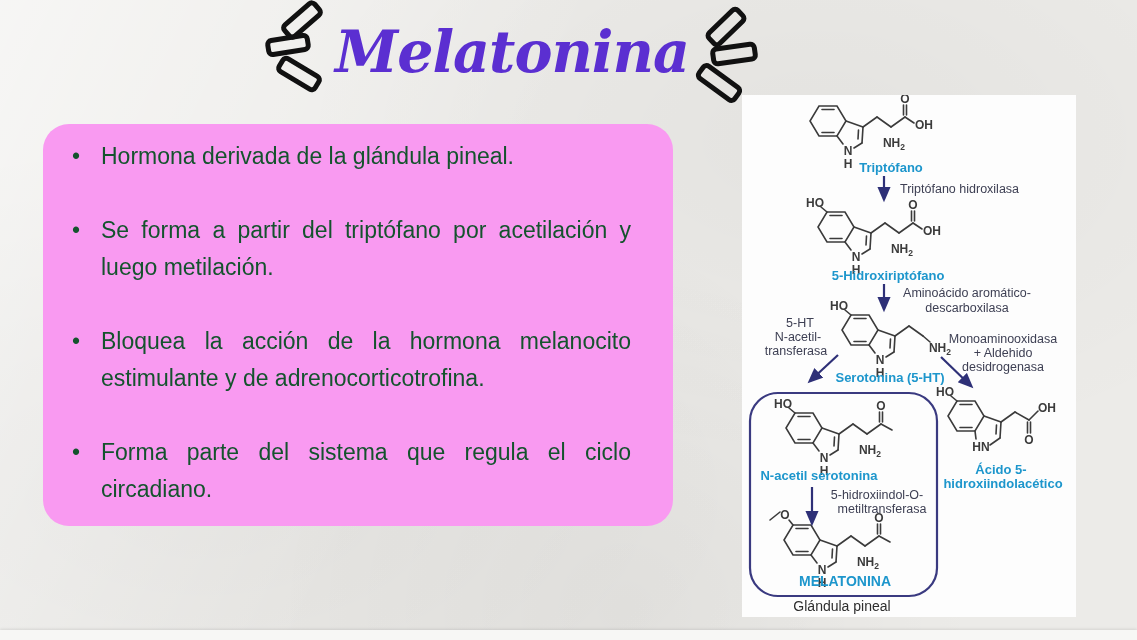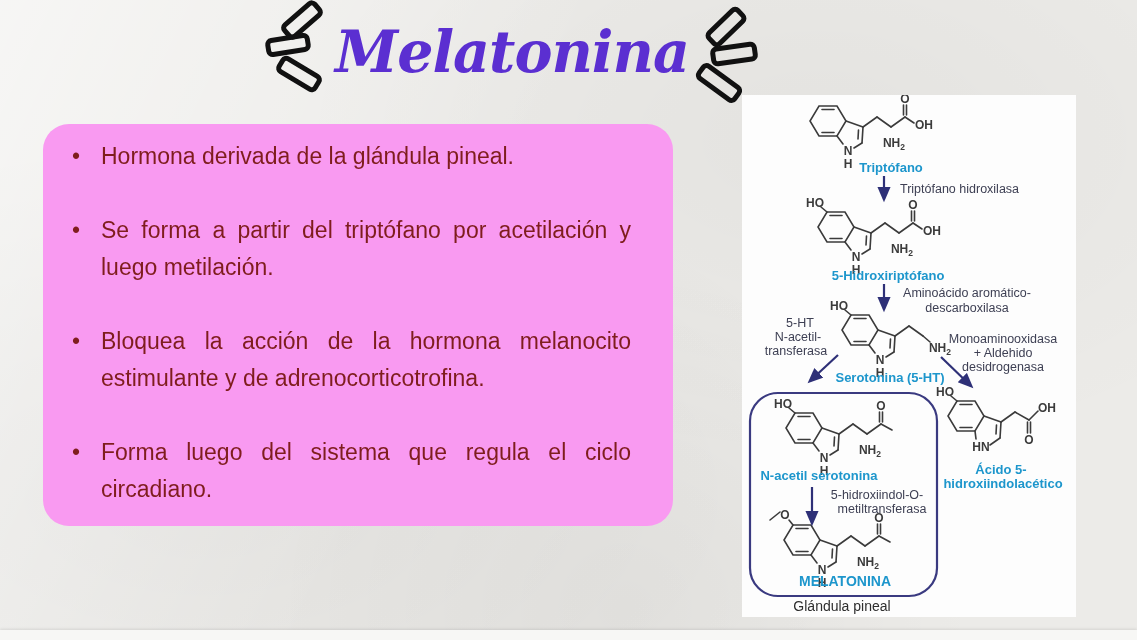--- a/index.html
+++ b/index.html
@@ -64,26 +64,26 @@
         <rect x="-21" y="-7.5" width="42" height="15" rx="4"></rect>
       </g>
     <g transform="translate(719,83) rotate(36)">
         <rect x="-22" y="-7.5" width="44" height="15" rx="4"></rect>
       </g>
   </g>
 </svg>
 
 <div class="title" style="color: rgb(91, 47, 209);">Melatonina</div>
 
-<div class="pink-card" style="background: rgb(249, 154, 241); color: #7f1d1d;">
+<div class="pink-card" style="background: rgb(249, 154, 241); color: #14532d;">
   <ul>
     <li>Hormona derivada de la glándula pineal.</li>
     <li>Se forma a partir del triptófano por acetilación y luego metilación.</li>
     <li>Bloquea la acción de la hormona  melanocito estimulante y de  adrenocorticotrofina.</li>
-    <li>Forma luego del sistema que regula el ciclo circadiano.</li>
+    <li>Forma parte del sistema que regula el ciclo circadiano.</li>
   </ul>
 </div>
 
 <svg class="pathway-svg" width="334" height="522" viewBox="742 95 334 522">
   <defs>
     <marker id="ah" markerWidth="9" markerHeight="8" refX="5.5" refY="3" orient="auto">
       <path d="M0,0 L7,3 L0,6 Z" fill="#2E3077"></path>
     </marker>
   </defs>
 

